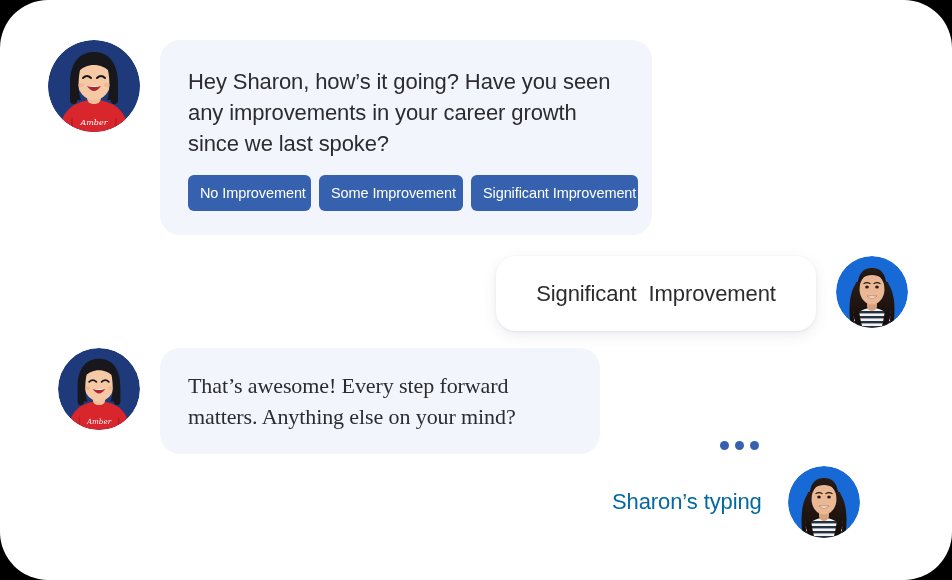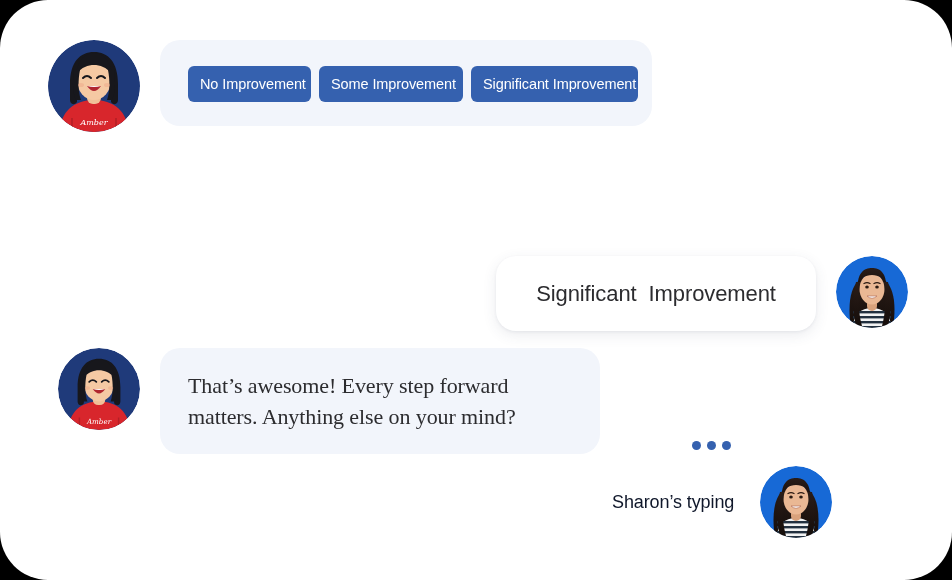--- a/index.html
+++ b/index.html
@@ -60,20 +60,21 @@
     font-size: 22px;
     line-height: 31px;
     letter-spacing: -0.1px;
     white-space: pre-wrap;
   }
 
   
   .qr-strip {
     display: flex;
     gap: 8px;
+    margin-top: 16px;
     width: 460px;
   }
   .qr-btn {
     background: #3561af;
     color: #ffffff;
     border: none;
     border-radius: 6px;
     height: 36px;
     line-height: 36px;
     font-family: "Liberation Sans", sans-serif;
@@ -95,22 +96,22 @@
   #typing-row {
     display: flex;
     align-items: center;
   }
   .typing-wrap {
     position: relative;
     display: flex;
     align-items: flex-end;
   }
   .typing-text {
-    color: #0f172a;
-    font-size: 18px;
+    color: #0369a1;
+    font-size: 22px;
     line-height: 28px;
     letter-spacing: -0.1px;
     white-space: nowrap;
   }
   .typing-dots {
     position: absolute;
     right: 3px;
     top: -22px;
     display: flex;
     gap: 6px;
@@ -163,20 +164,21 @@
 
           <ellipse cx="33" cy="45" rx="3" ry="2" fill="#eda98b" opacity="0.55"></ellipse>
           <ellipse cx="59" cy="45" rx="3" ry="2" fill="#eda98b" opacity="0.55"></ellipse>
 
           <text x="46" y="85" font-family="DejaVu Serif, serif" font-size="8" font-style="italic" fill="#ffffff" text-anchor="middle">Amber</text>
         </g>
       </svg>
     </div>
 
     <div class="bubble-agent" style="margin-left:20px; width:492px; padding:26px 28px 24px 28px;">
+      <div class="msg-text">Hey Sharon, how’s it going? Have you seen any improvements in your career growth since we last spoke?</div>
 
       <div class="qr-strip">
         <button class="qr-btn w1">No Improvement</button>
         <button class="qr-btn w2">Some  Improvement</button>
         <button class="qr-btn w3">Significant  Improvement</button>
       </div>
     </div>
   </div>
 
   <div class="row" style="left:496px; top:256px;">

